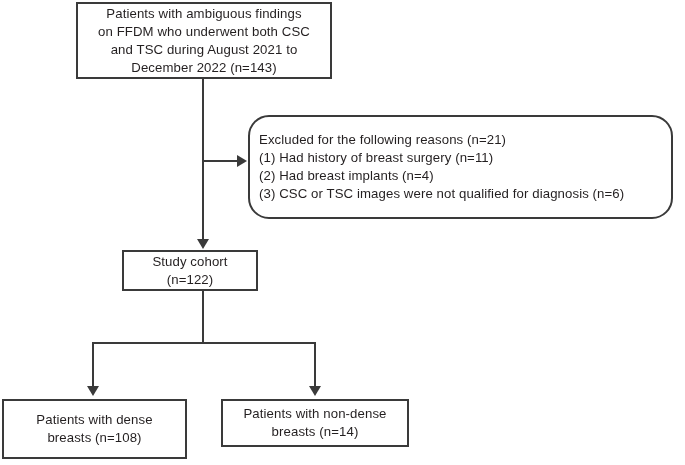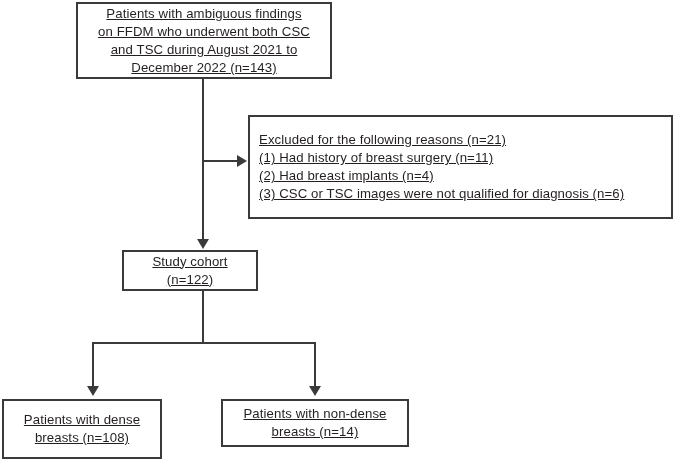--- a/index.html
+++ b/index.html
@@ -29,35 +29,34 @@
     text-align: center;
     color: #231f20;
     font-size: 13.2px;
     line-height: 18px;
     letter-spacing: 0.1px;
   }
   .node-text {
     display: block;
     white-space: pre-line;
     padding: 0 6px;
-    text-decoration: underline;
   }
   .node.left-align {
     justify-content: flex-start;
     text-align: left;
   }
   .node.left-align .node-text {
     padding: 0 0 0 9px;
   }
 
   
   #node-top       { left: 76px;  top: 2px;   width: 256px; height: 77px; }
-  #node-excluded  { left: 248px; top: 115px; width: 425px; height: 104px; }
+  #node-excluded  { left: 248px; top: 115px; width: 425px; height: 104px; border-radius: 21px; }
   #node-cohort    { left: 122px; top: 250px; width: 136px; height: 41px; }
-  #node-dense     { left: 2px;   top: 399px; width: 160px; height: 60px; }
+  #node-dense     { left: 2px;   top: 399px; width: 185px; height: 60px; }
   #node-nondense  { left: 221px; top: 399px; width: 188px; height: 48px; }
 
   
   .conn-v {
     position: absolute;
     width: 2px;
     background: #3a3a3a;
   }
   .conn-h {
     position: absolute;

